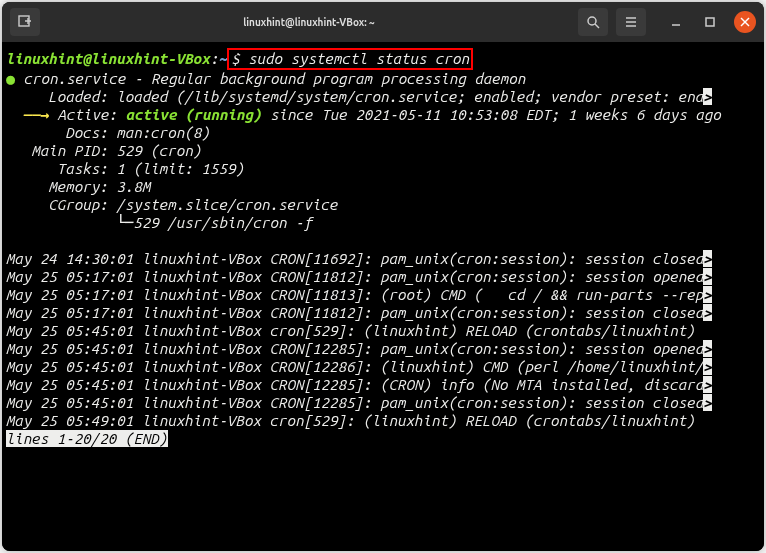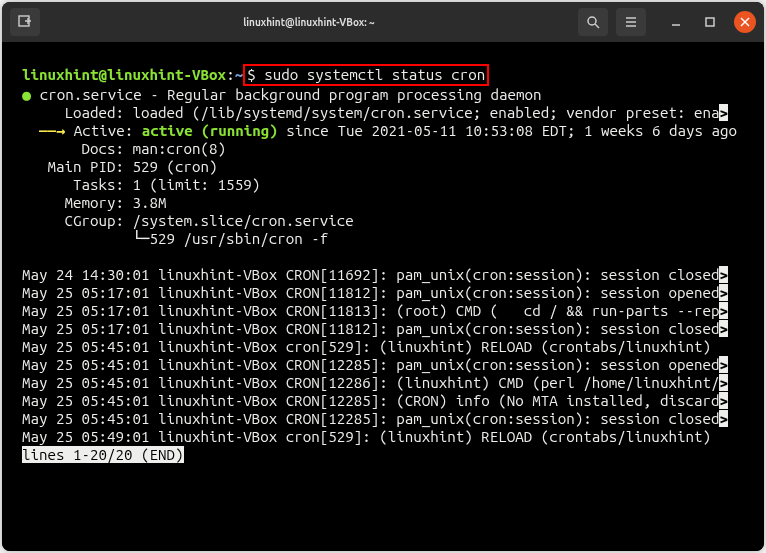--- a/index.html
+++ b/index.html
@@ -86,21 +86,22 @@
   padding: 6px 4px;
   font-size: 15.2px;
   line-height: 18px;
   color: #d0d0d0;
   overflow: hidden;
   position: relative;
 }
 .terminal pre {
   font-family: inherit;
   white-space: pre;
-  margin: 16px;
+  margin: 0;
+  font-style: italic;
 }
 .blu { color: #729fcf; font-weight: bold; }
 .wht { color: #eeeeec; }
 .prompt { color: #8ae234; font-weight: bold; }
 .dollar { color: #eeeeec; }
 .cmd-box {
   border: 2px solid #ff0000;
   display: inline-block;
   padding: 0 2px;
 }

